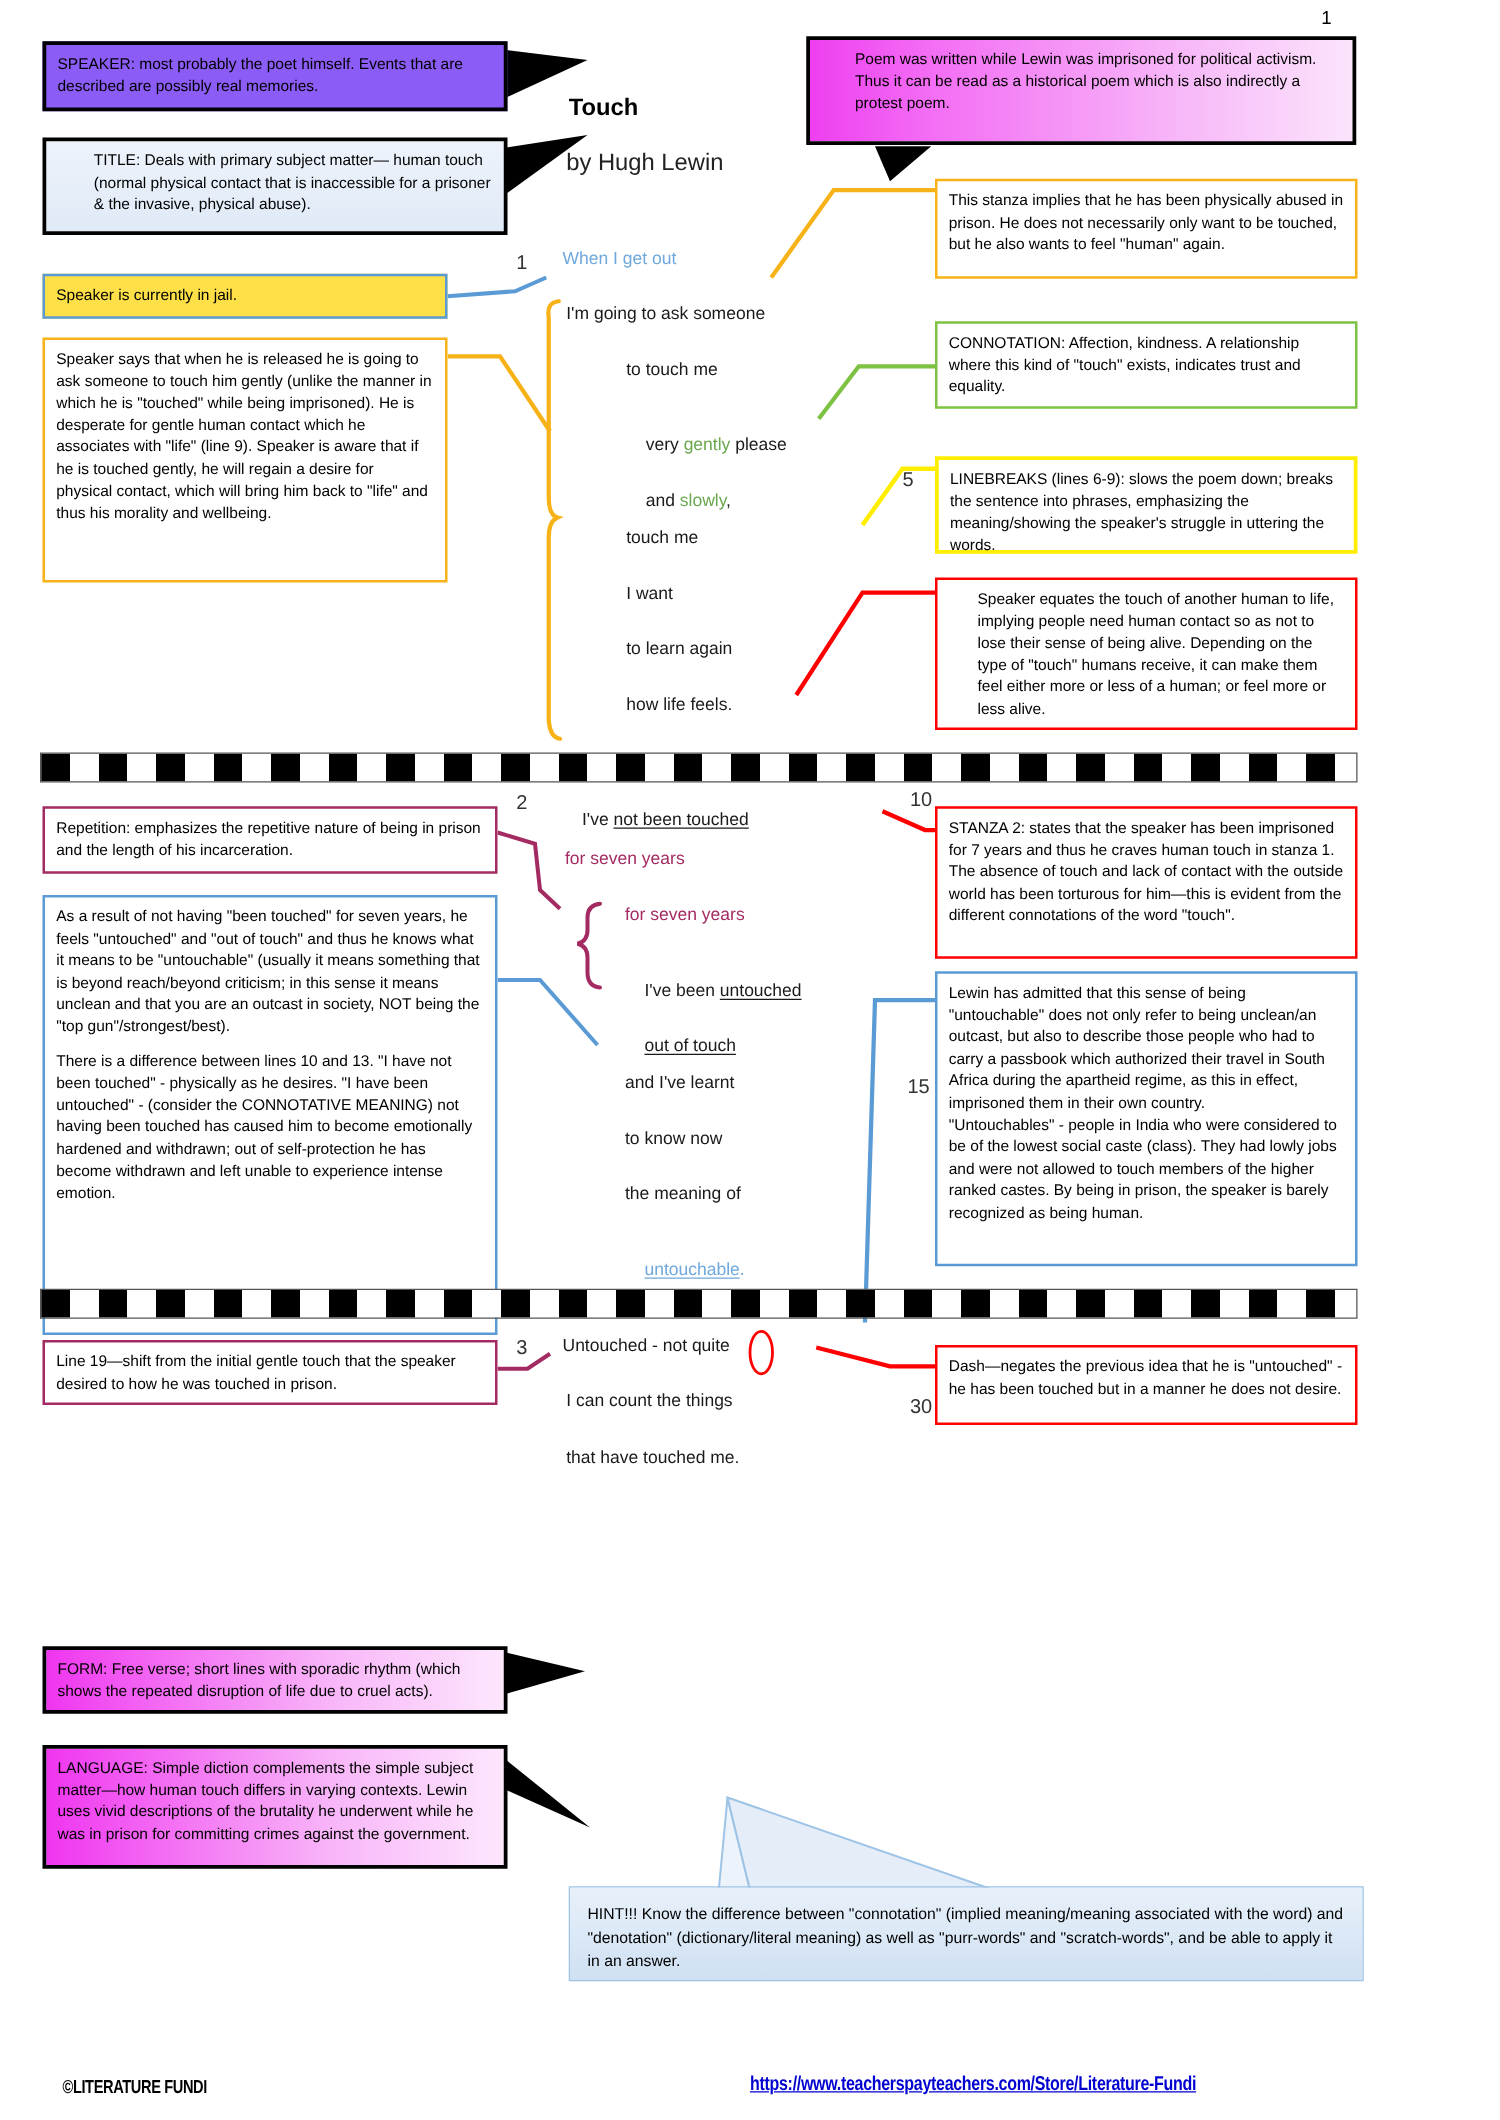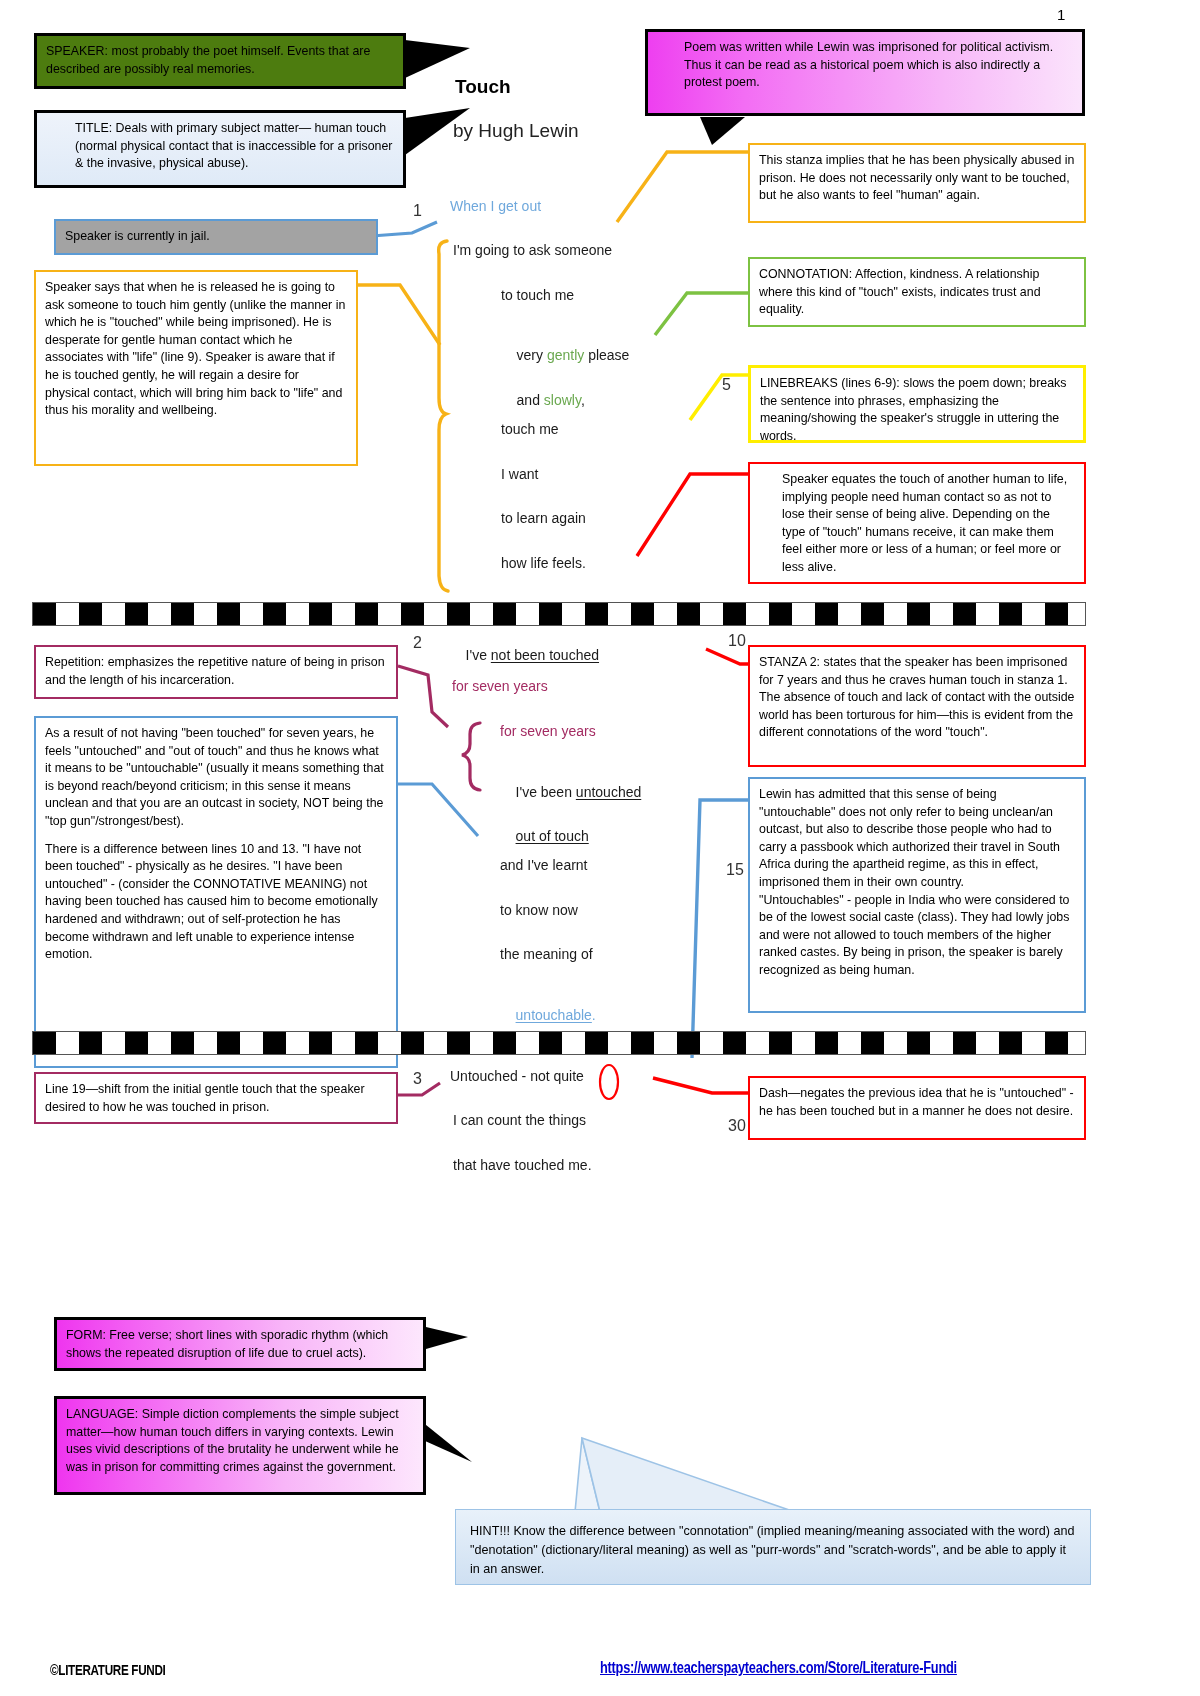--- a/index.html
+++ b/index.html
@@ -14,33 +14,33 @@
   .box{
     position:absolute;box-sizing:border-box;
     font-size:12.4px;line-height:1.42;color:#000;
     padding:7px 9px;
   }
   .box p{margin:0 0 10px 0;}
   .box p:last-child{margin-bottom:0;}
 
   
   .cb{border:3px solid #000;}
-  .cb-peach{background:#4d7c0f;}
+  .cb-peach{background:#8b5cf6;}
   .cb-blue{background:linear-gradient(180deg,#eef3fb 0%,#dfeaf7 100%);}
   .cb-purple{background:linear-gradient(90deg,#ee3ff0 0%,#f36df4 22%,#f7b7f8 68%,#fbe4fc 100%);}
-  .cb-pink{background:linear-gradient(90deg,#ef35ef 0%,#f360f3 20%,#f8b5f8 62%,#fde7fd 100%);margin-left:20px;}
+  .cb-pink{background:linear-gradient(90deg,#ef35ef 0%,#f360f3 20%,#f8b5f8 62%,#fde7fd 100%);}
 
   
   .r-orange{border:2.5px solid #f7b217;background:#fff;}
   .r-green{border:2.5px solid #7dc242;background:#fff;}
   .r-yellow{border:3px solid #ffee00;background:#fff;}
   .r-red{border:2.5px solid #ff0000;background:#fff;}
   .r-blue{border:2.5px solid #5b9bd5;background:#fff;}
   .r-plum{border:2.5px solid #a32b62;background:#fff;}
-  .r-blue-thin{border:2px solid #5b9bd5;background:#a3a3a3;margin-left:20px;}
+  .r-blue-thin{border:2px solid #5b9bd5;background:#fde047;}
 
   
   .hintbox{
     border:1.5px solid #9dc3e6;
     background:linear-gradient(180deg,#e8f1fa 0%,#cfe0f2 100%);
     padding:12px 14px;font-size:12.6px;line-height:1.5;
   }
 
   
   .poem-title{

